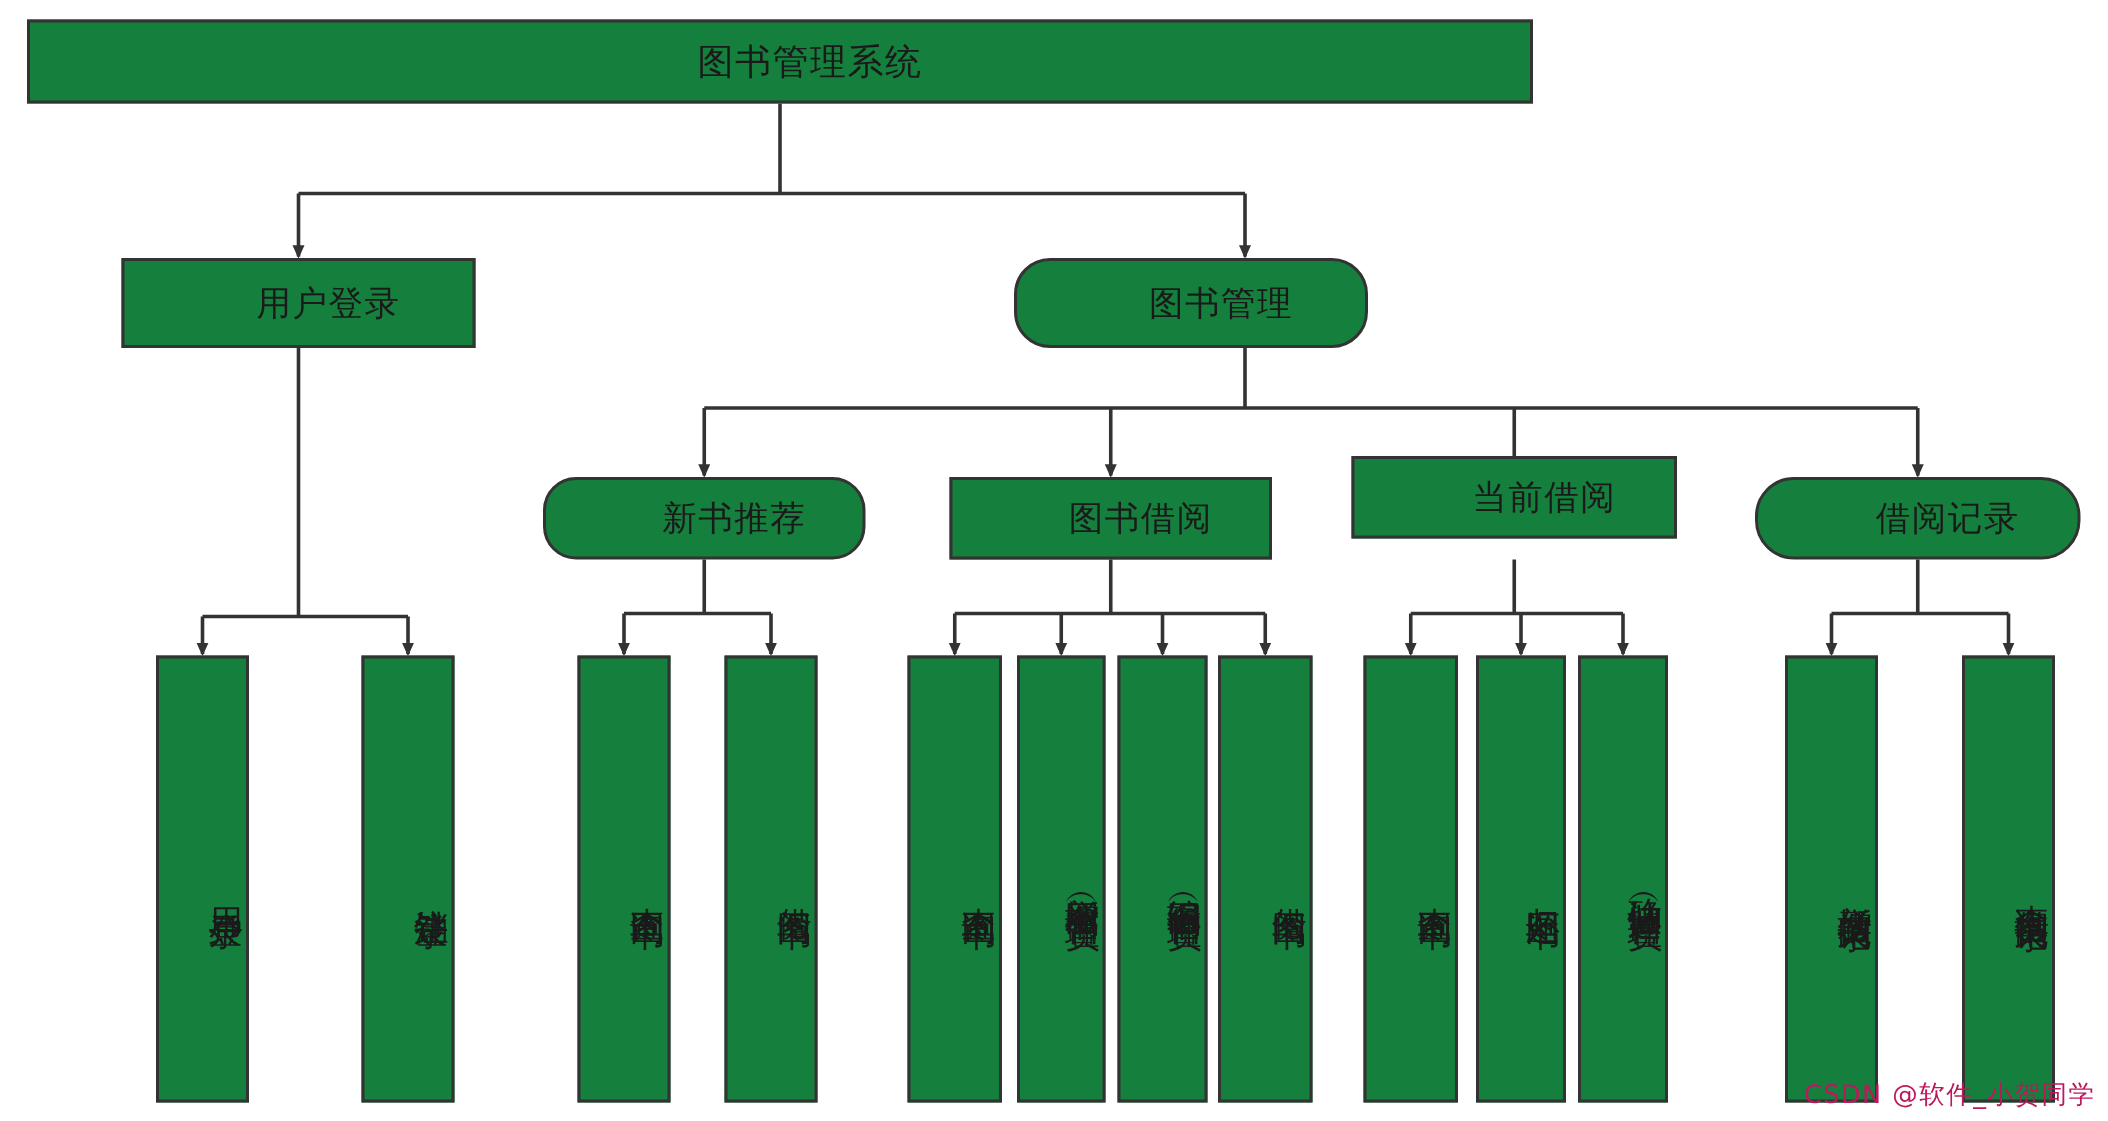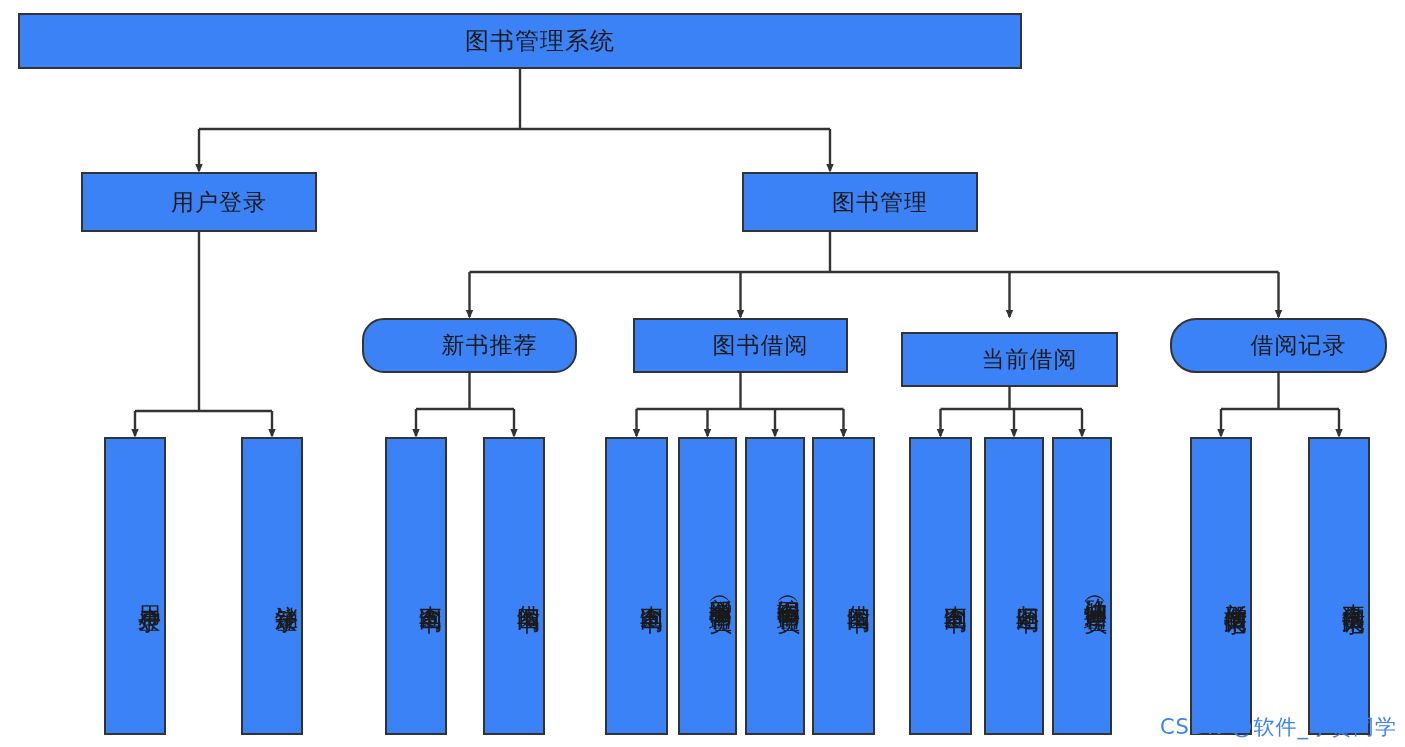--- a/index.html
+++ b/index.html
@@ -9,21 +9,21 @@
     width:1405px;
     height:747px;
     background:#ffffff;
     overflow:hidden;
   }
   #edges{position:absolute;left:0;top:0;width:1405px;height:747px;}
   .node{
     position:absolute;
     box-sizing:border-box;
     border:2px solid #333333;
-    background:#3b82f6;
+    background:#15803d;
     display:flex;
     align-items:center;
     justify-content:center;
     color:#1a1a1a;
     padding-left:40px;
   }
   .node.horiz{
     font-size:23px;
     letter-spacing:1px;
   }
@@ -37,22 +37,22 @@
     align-items:flex-start;
     justify-content:center;
     padding-top:10px;
     white-space:nowrap;
   }
   .node.vert.tall{padding-top:6px;}
   .watermark{
     position:absolute;
     right:8px;
     bottom:6px;
-    font-size:21px;
-    color:#3b82f6;
+    font-size:17px;
+    color:#be185d;
     letter-spacing:1px;
     white-space:nowrap;
     pointer-events:none;
   }
 </style>
 </head>
 <body>
 
 <div id="canvas">
   <svg id="edges" xmlns="http://www.w3.org/2000/svg">
@@ -91,24 +91,24 @@
       <line x1="1014" y1="409" x2="1014" y2="436" stroke="#333333" stroke-width="2.4" marker-end="url(#arrow)"></line>
       <line x1="1082" y1="409" x2="1082" y2="436" stroke="#333333" stroke-width="2.4" marker-end="url(#arrow)"></line>
       <line x1="1278.5" y1="373" x2="1278.5" y2="409" stroke="#333333" stroke-width="2.4"></line>
       <line x1="1221" y1="409" x2="1339" y2="409" stroke="#333333" stroke-width="2.4"></line>
       <line x1="1221" y1="409" x2="1221" y2="436" stroke="#333333" stroke-width="2.4" marker-end="url(#arrow)"></line>
       <line x1="1339" y1="409" x2="1339" y2="436" stroke="#333333" stroke-width="2.4" marker-end="url(#arrow)"></line>
     </svg>
   <div id="nodes">
       <div class="node horiz root" style="left: 18px; top: 13px; width: 1004px; height: 56px;">图书管理系统</div>
       <div class="node horiz" style="left: 81px; top: 172px; width: 236px; height: 60px;">用户登录</div>
-      <div class="node horiz" style="left: 742px; top: 172px; width: 236px; height: 60px;">图书管理</div>
+      <div class="node horiz" style="left: 676px; top: 172px; width: 236px; height: 60px; border-radius: 24px;">图书管理</div>
       <div class="node horiz" style="left: 362px; top: 318px; width: 215px; height: 55px; border-radius: 22px;">新书推荐</div>
       <div class="node horiz" style="left: 633px; top: 318px; width: 215px; height: 55px;">图书借阅</div>
-      <div class="node horiz" style="left: 901px; top: 332px; width: 217px; height: 55px;">当前借阅</div>
+      <div class="node horiz" style="left: 901px; top: 304px; width: 217px; height: 55px;">当前借阅</div>
       <div class="node horiz" style="left: 1170px; top: 318px; width: 217px; height: 55px; border-radius: 26px;">借阅记录</div>
       <div class="node vert" style="left: 104px; top: 437px; width: 62px; height: 298px;">用户登录</div>
       <div class="node vert" style="left: 241px; top: 437px; width: 62px; height: 298px;">注销登录</div>
       <div class="node vert" style="left: 385px; top: 437px; width: 62px; height: 298px;">查询图书</div>
       <div class="node vert" style="left: 483px; top: 437px; width: 62px; height: 298px;">借阅图书</div>
       <div class="node vert" style="left: 605px; top: 437px; width: 63px; height: 298px;">查询图书</div>
       <div class="node vert tall" style="left: 678px; top: 437px; width: 59px; height: 298px;">新增图书（管理员）</div>
       <div class="node vert tall" style="left: 745px; top: 437px; width: 60px; height: 298px;">编辑图书（管理员）</div>
       <div class="node vert" style="left: 812px; top: 437px; width: 63px; height: 298px;">借阅图书</div>
       <div class="node vert" style="left: 909px; top: 437px; width: 63px; height: 298px;">查询图书</div>

